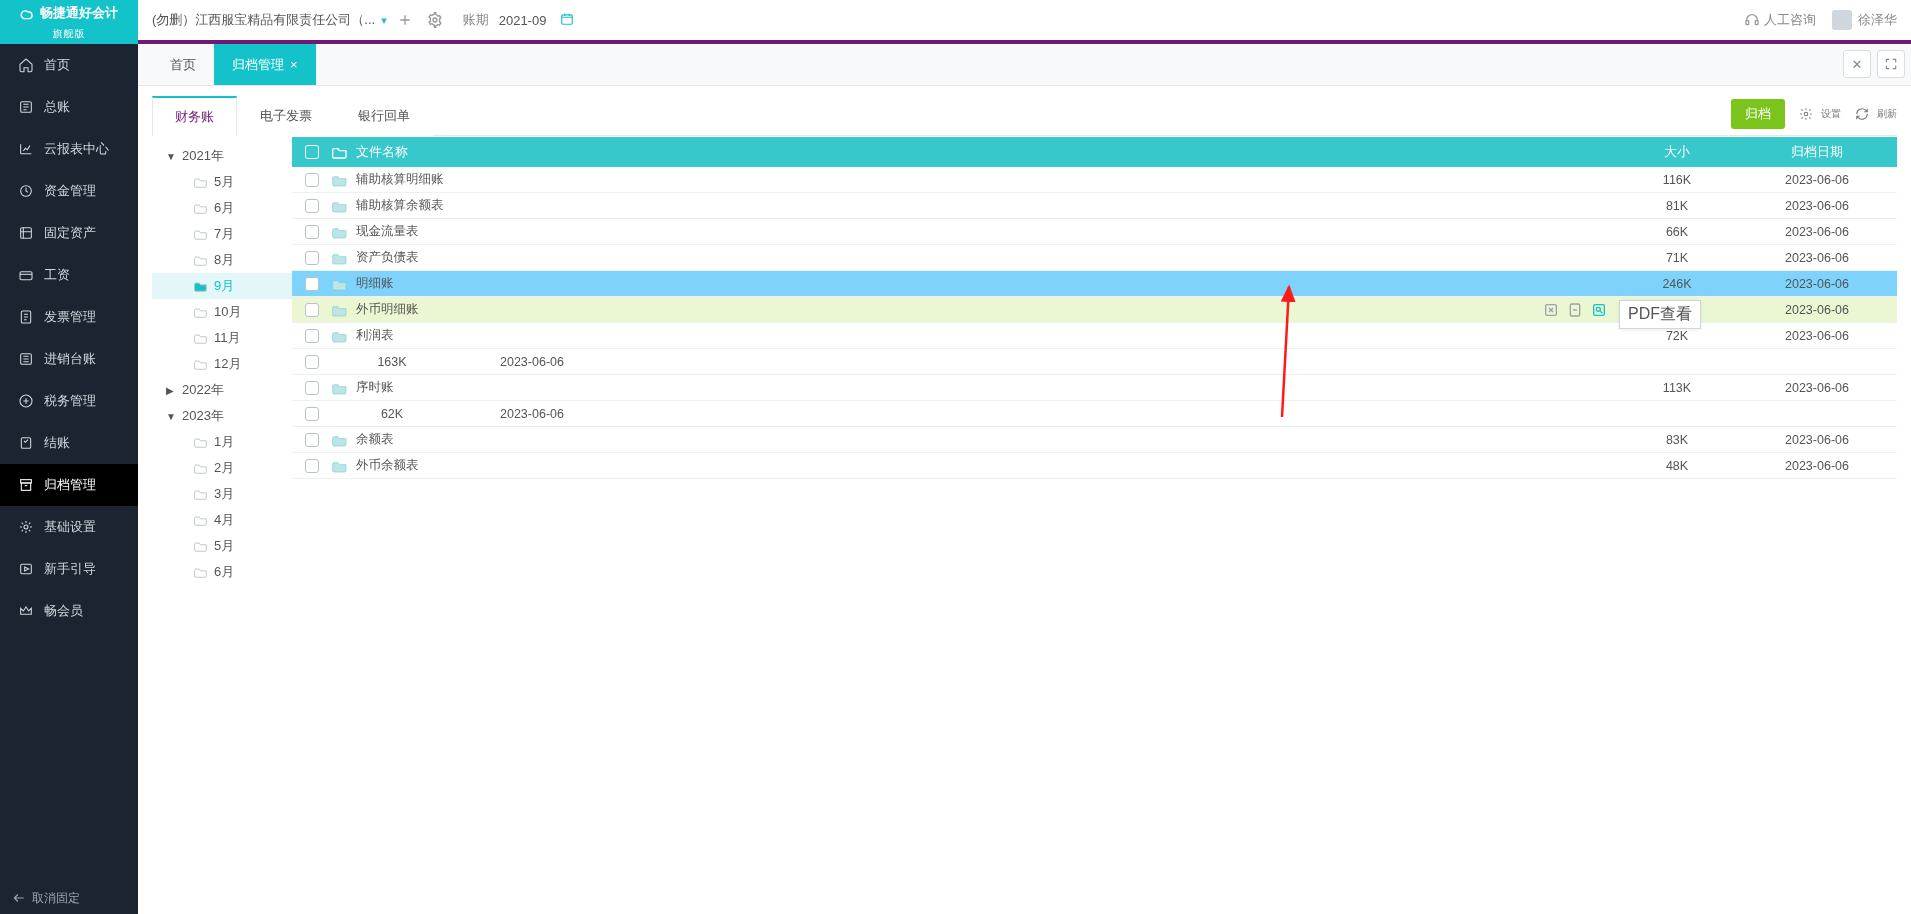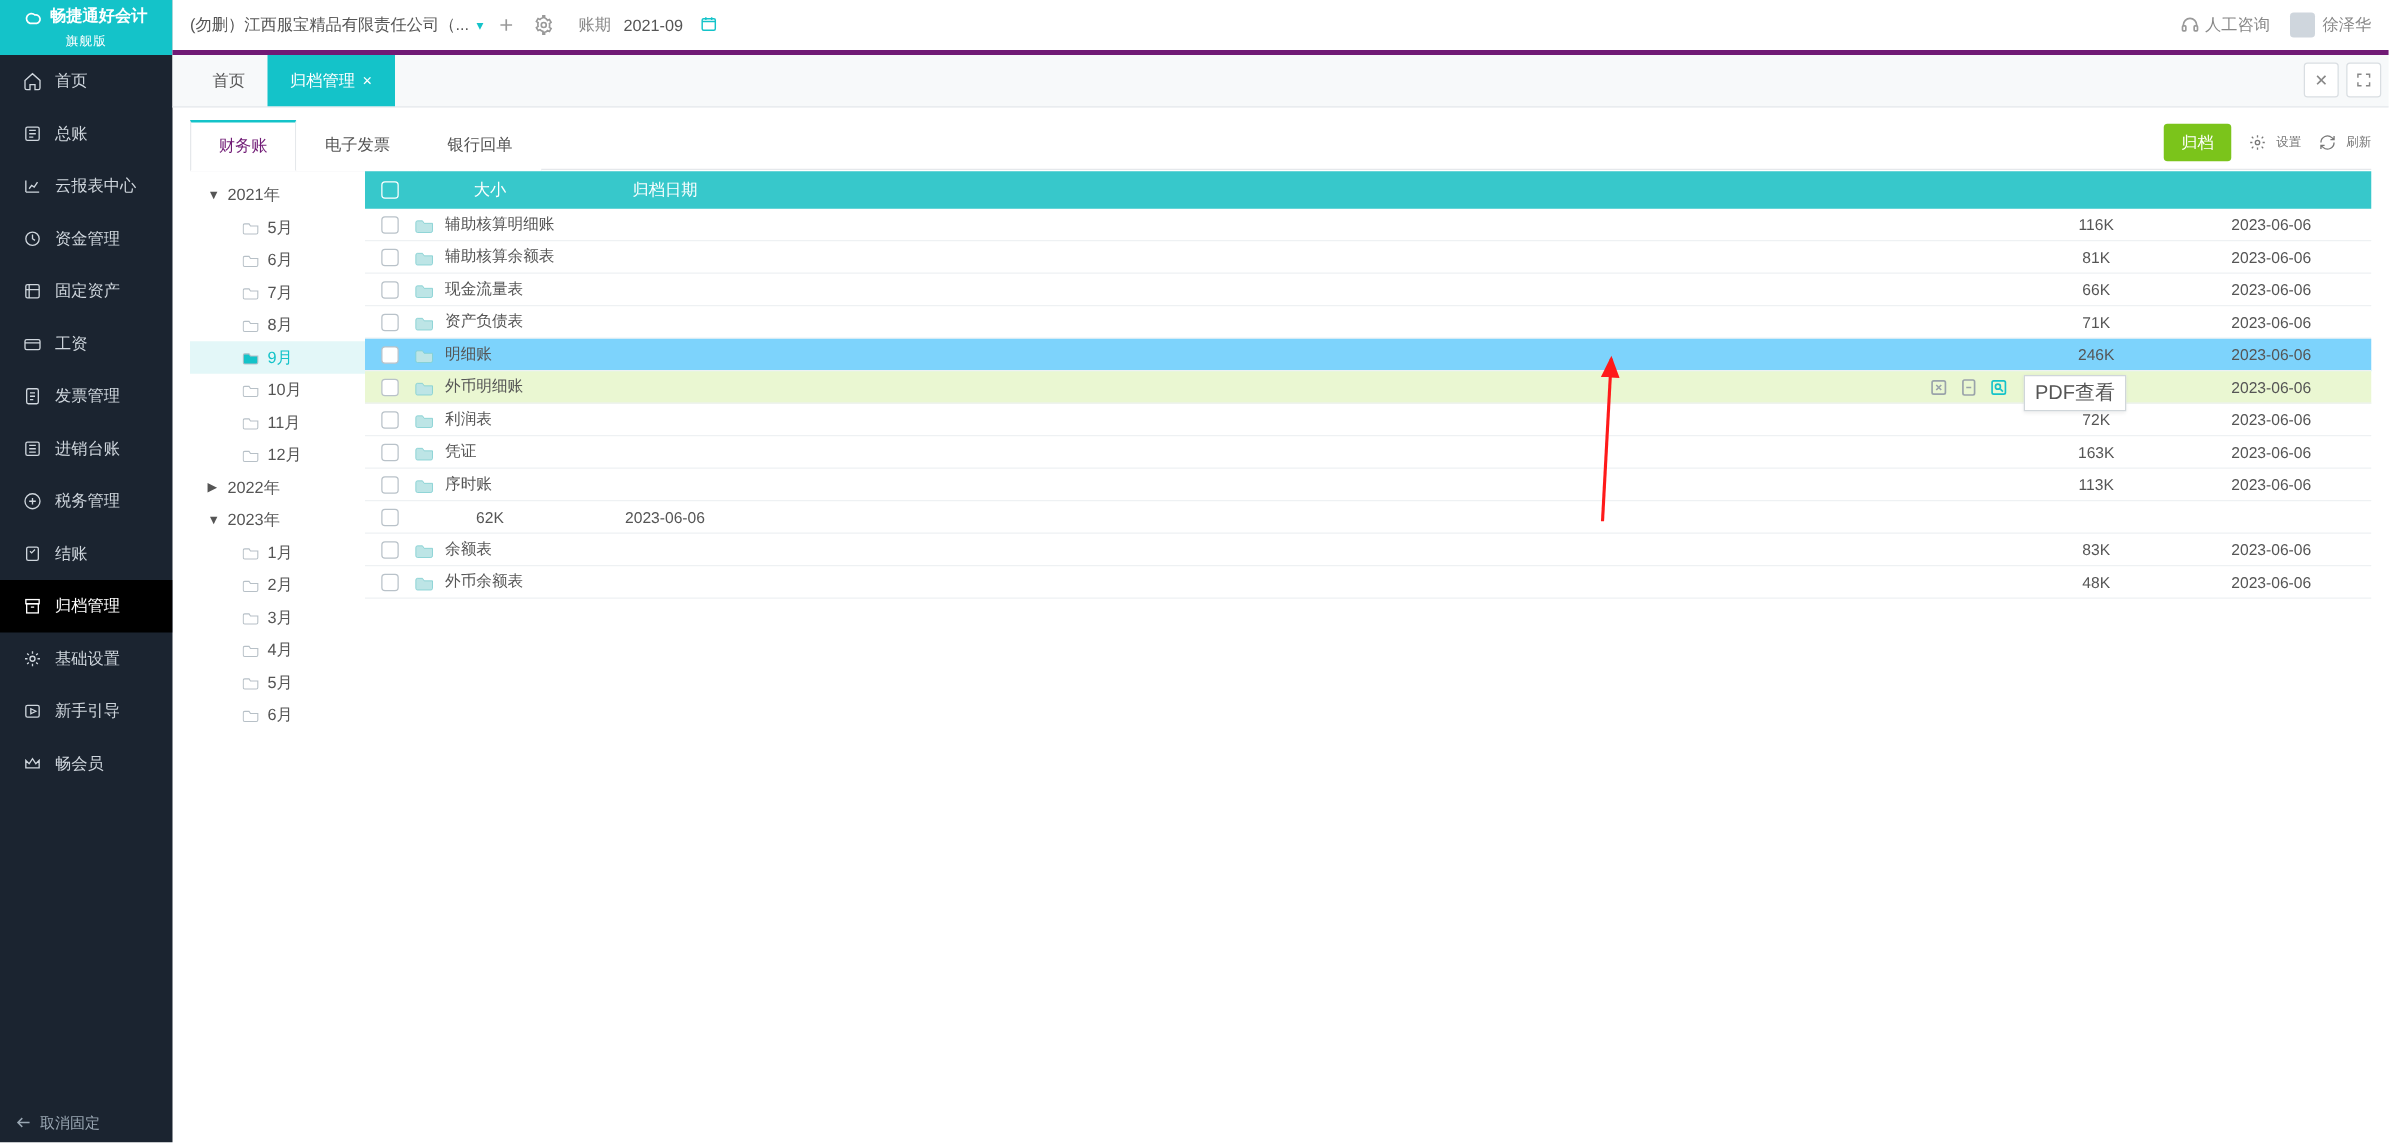--- a/index.html
+++ b/index.html
@@ -423,20 +423,28 @@
                 </svg></span>
               <span>6月</span>
             </div>
           </div>
 
         <div class="grid">
           <div class="ghead">
             <div class="col-check">
                 <span class="chk"></span>
               </div>
+            <div class="col-name">
+              <span class="file-ic">
+                <svg viewBox="0 0 24 20" fill="none" stroke="#fff" stroke-width="2">
+                    <path d="M3 5h6l2 3h10v9a2 2 0 0 1-2 2H3a2 2 0 0 1-2-2V7a2 2 0 0 1 2-2z"></path>
+                  </svg>
+              </span>
+              <span>文件名称</span>
+            </div>
             <div class="col-size">大小</div>
             <div class="col-date">归档日期</div>
           </div>
           <div id="grid-body" style="position:relative">
               <div class="grow">
                 <div class="col-check">
                   <span class="chk"></span>
                 </div>
                 <div class="col-name">
                   <span class="file-ic"><svg viewBox="0 0 24 20">
@@ -545,27 +553,20 @@
                   <span>利润表</span>
                   <span style="flex:1"></span>
                 </div>
                 <div class="col-size">72K</div>
                 <div class="col-date">2023-06-06</div>
               </div>
               <div class="grow">
                 <div class="col-check">
                   <span class="chk"></span>
                 </div>
-                <div class="col-name">
-                  <span class="file-ic"><svg viewBox="0 0 24 20">
-                      <path d="M3 5h6l2 3h10v9a2 2 0 0 1-2 2H3a2 2 0 0 1-2-2V7a2 2 0 0 1 2-2z" fill="#bde5e6" stroke="#7fcfd1" stroke-width="1"></path>
-                    </svg></span>
-                  <span>凭证</span>
-                  <span style="flex:1"></span>
-                </div>
                 <div class="col-size">163K</div>
                 <div class="col-date">2023-06-06</div>
               </div>
               <div class="grow">
                 <div class="col-check">
                   <span class="chk"></span>
                 </div>
                 <div class="col-name">
                   <span class="file-ic"><svg viewBox="0 0 24 20">
                       <path d="M3 5h6l2 3h10v9a2 2 0 0 1-2 2H3a2 2 0 0 1-2-2V7a2 2 0 0 1 2-2z" fill="#bde5e6" stroke="#7fcfd1" stroke-width="1"></path>

